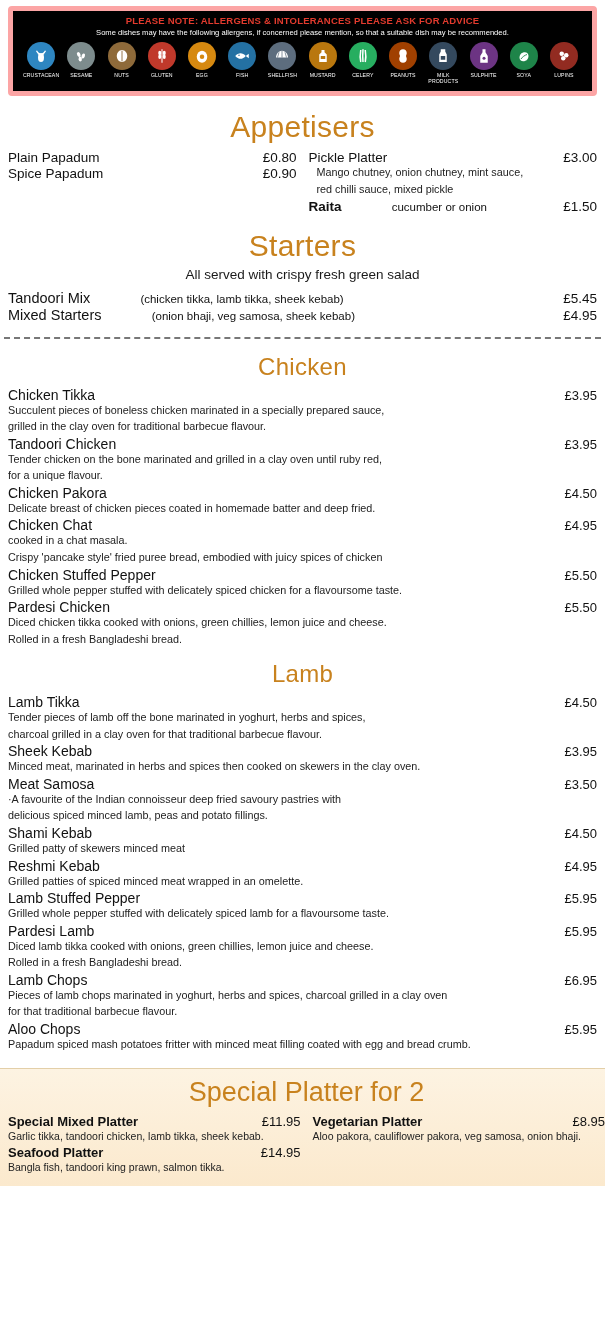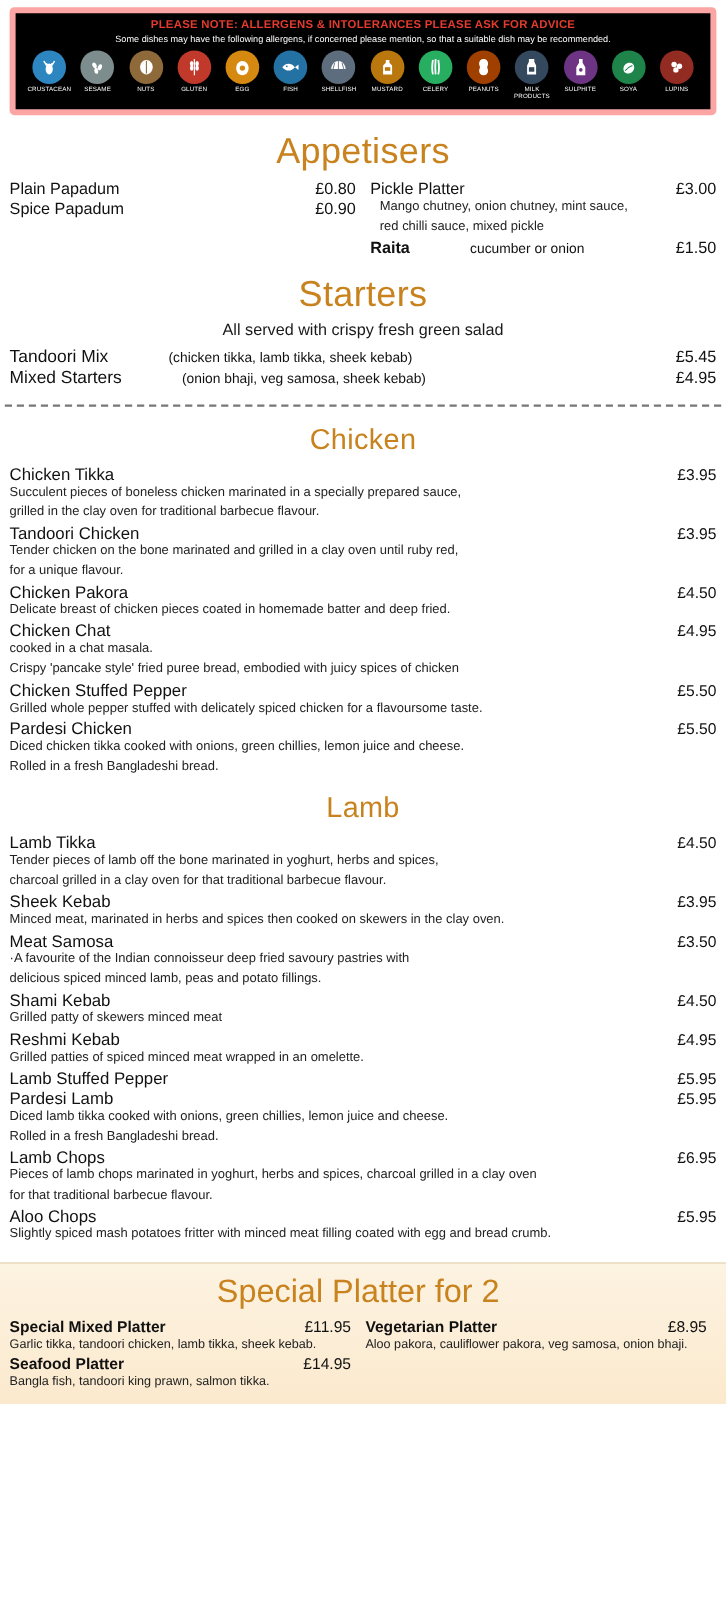--- a/index.html
+++ b/index.html
@@ -129,21 +129,21 @@
   .item .desc { margin-top: 0px; }
 
   .menu-list .dish { font-size: 14px; }
   .menu-list .price { font-size: 13px; }
 
   
   .special {
     margin-top: 16px;
     background: linear-gradient(to bottom, #fdf3e2, #fbe9cd);
     border-top: 1px solid #e3cfa8;
-    padding: 6px 16px 10px 8px;
+    padding: 6px 0 10px 8px;
   }
   .special-title {
     text-align: center;
     color: #c8821e;
     font-size: 27px;
     margin: 2px 0 6px 0;
   }
   .special .dish { font-weight: bold; font-size: 13px; }
   .special .price { font-size: 13px; font-weight: normal; }
   .special .desc { font-size: 10.5px; }
@@ -452,20 +452,21 @@
       <span class="dish">Reshmi Kebab</span>
       <span class="price">£4.95</span>
     </div>
     <div class="desc">Grilled patties of spiced minced meat wrapped in an omelette.</div>
   </div>
   <div class="item">
     <div class="line">
       <span class="dish">Lamb Stuffed Pepper</span>
       <span class="price">£5.95</span>
     </div>
+    <div class="desc">Grilled whole pepper stuffed with delicately spiced lamb for a flavoursome taste.</div>
   </div>
   <div class="item">
     <div class="line">
       <span class="dish">Pardesi Lamb</span>
       <span class="price">£5.95</span>
     </div>
     <div class="desc">Diced lamb tikka cooked with onions, green chillies, lemon juice and cheese.</div>
     <div class="desc">Rolled in a fresh Bangladeshi bread.</div>
   </div>
   <div class="item">
@@ -474,21 +475,21 @@
       <span class="price">£6.95</span>
     </div>
     <div class="desc">Pieces of lamb chops marinated in yoghurt, herbs and spices, charcoal grilled in a clay oven</div>
     <div class="desc">for that traditional barbecue flavour.</div>
   </div>
   <div class="item">
     <div class="line">
       <span class="dish">Aloo Chops</span>
       <span class="price">£5.95</span>
     </div>
-    <div class="desc">Slightly spiced mash potatoes fritter with minced meat filling coated with egg and bread crumb.</div>
+    <div class="desc">Papadum spiced mash potatoes fritter with minced meat filling coated with egg and bread crumb.</div>
   </div>
 </div>
 
 <div class="special">
   <div class="special-title">Special Platter for 2</div>
   <div class="two-col">
     <div class="col left">
       <div class="item">
         <div class="line">
           <span class="dish">Special Mixed Platter</span>

